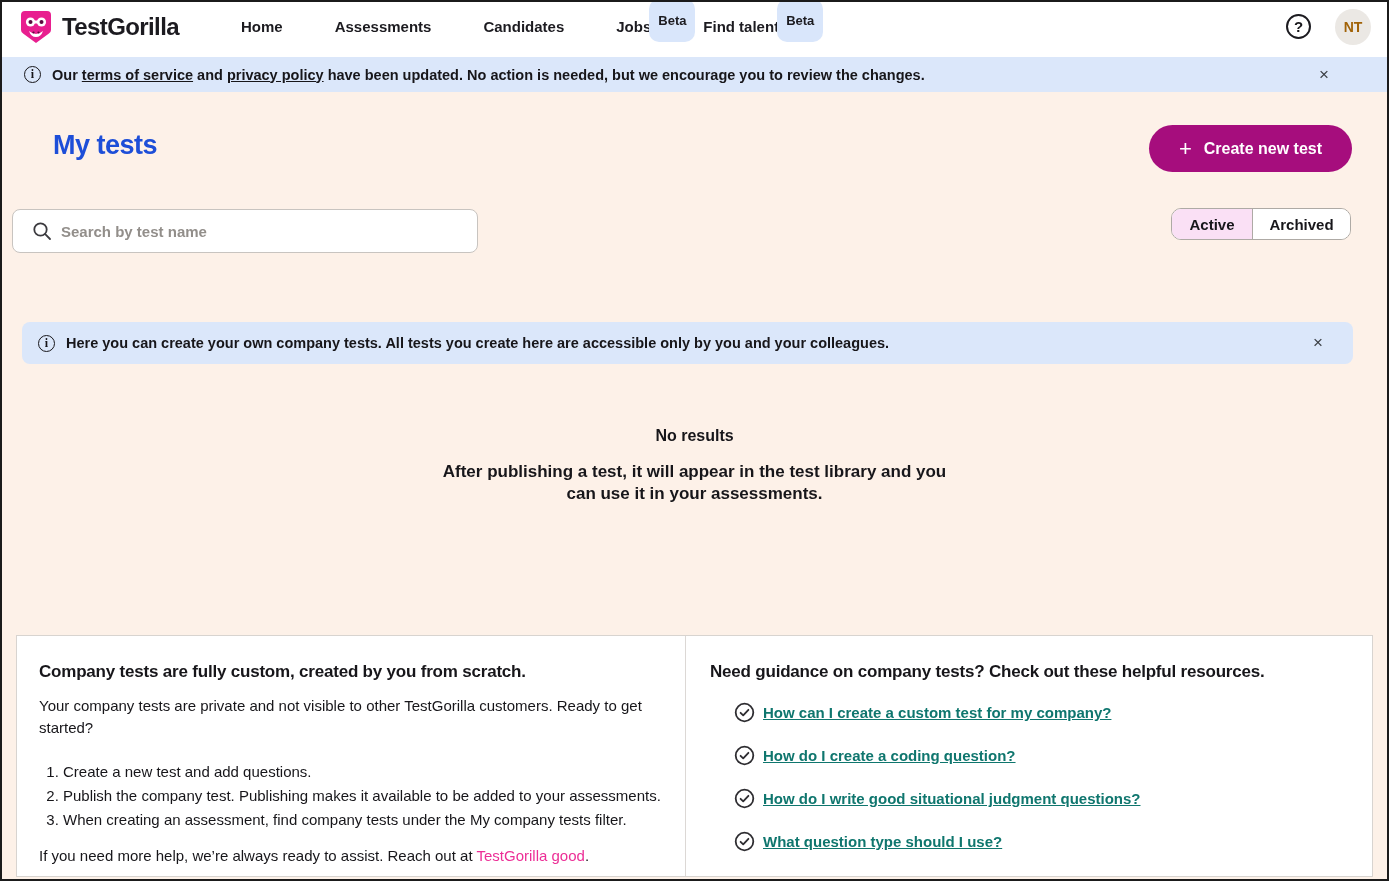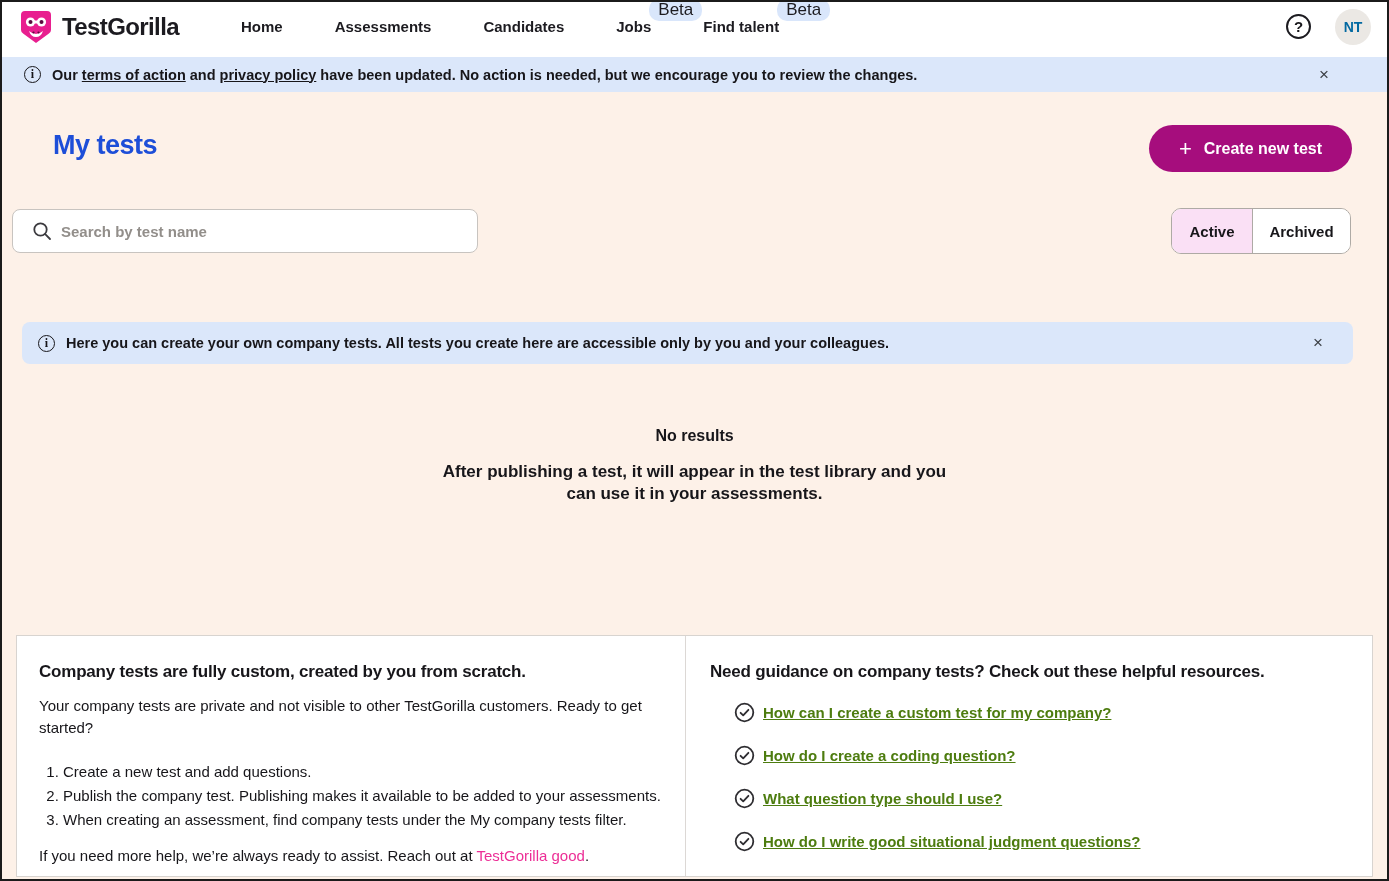--- a/index.html
+++ b/index.html
@@ -16,33 +16,33 @@
   .topnav {
     position:absolute; top:0; left:0; right:0; height:55px;
     background:#fff; display:flex; align-items:center; padding:0 16px;
   }
   .brand { display:flex; align-items:center; gap:8px; margin-top:-6px;text-align:right;}
   .brand-name { font-size:24px; font-weight:700; letter-spacing:-0.6px; color:#1C1B20; }
   .nav-items { display:flex; align-items:center; gap:52px; margin-left:62px; margin-top:-6px;}
   .nav-item { position:relative; font-size:15px; font-weight:700; color:#1C1B20; cursor:pointer; }
   .beta-badge {
     position:absolute; top:-19px; left:calc(100% - 2px);
-    background:#D9E6FB; color:#1C1B20; font-size:17px; font-weight:400;
-    padding:1px 9px; border-radius:10px; white-space:nowrap;
+    background:#D9E6FB; color:#1C1B20; font-size:13px; font-weight:700;
+    padding:14px 9px; border-radius:10px; white-space:nowrap;
   }
   .nav-right { margin-left:auto; display:flex; align-items:center; gap:24px; margin-top:-6px;}
   .help-circle {
     width:25px; height:25px; border:2px solid #1C1B20; border-radius:50%;
     display:flex; align-items:center; justify-content:center;
     font-size:15px; font-weight:700; cursor:pointer;
   }
   .avatar {
     width:36px; height:36px; border-radius:50%; background:#EBE8E4;
     display:flex; align-items:center; justify-content:center;
-    font-size:14px; font-weight:700; color:#0369a1; cursor:pointer;
+    font-size:14px; font-weight:700; color:#a16207; cursor:pointer;
   }
   
   .banner {
     background:#DBE7FA; display:flex; align-items:center;
     font-size:14.5px; font-weight:700; color:#17161A;
   }
   .banner-top { position:absolute; top:55px; left:0; right:0; height:35px; padding:0 22px; }
   .banner-info { position:absolute; top:320px; left:20px; right:34px; height:42px; padding:0 16px; border-radius:8px; }
   .info-icon {
     width:17px; height:17px; min-width:17px; border:1.6px solid #17161A; border-radius:50%;
@@ -70,21 +70,21 @@
   
   .search-wrap { position:absolute; left:10px; top:207px; width:466px; height:44px; }
   .search-wrap svg { position:absolute; left:20px; top:12px; }
   .search-input {
     width:100%; height:100%; border:1px solid #C8C4C0; border-radius:8px;
     background:#fff; padding:0 14px 0 48px; font-family:inherit;
     font-size:15px; font-weight:700; color:#17161A; outline:none;
   }
   .search-input::placeholder { color:#928E8A; font-weight:700; }
   .segmented {
-    position:absolute; right:36px; top:206px; height:46px;
+    position:absolute; right:36px; top:206px; height:32px;
     display:flex; border:1px solid #AEAAA5; border-radius:10px; overflow:hidden; background:#fff;
   }
   .segment {
     border:none; background:#fff; font-family:inherit; font-size:15px; font-weight:700;
     color:#17161A; cursor:pointer; padding:0; width:97px;
   }
   .segment.active { background:#FAE0F5; width:81px; border-right:1px solid #AEAAA5; }
   
   .empty { position:absolute; top:425px; left:0; right:0; text-align:center; }
   .empty-title { font-size:16px; font-weight:700; margin-bottom:16px; }
@@ -97,21 +97,21 @@
   }
   .card-left { width:669px; padding:26px 20px 0 22px; border-right:1px solid #DCD8D5; }
   .card-right { flex:1; padding:26px 25px 0 24px; }
   .card-h { font-size:17px; font-weight:700; letter-spacing:-0.2px; margin-bottom:13px; }
   .card-p { font-size:15px; line-height:22px; margin-bottom:21px; }
   .steps { margin:0 0 13px 24px; font-size:15px; line-height:24px; }
   .outro { font-size:15px; line-height:22px; }
   .outro a { color:#EC2E96; text-decoration:none; }
   .resources { list-style:none; margin-top:20px; }
   .resource-row { display:flex; align-items:center; gap:8px; margin:0 0 22px 24px; }
-  .resource-row a { font-size:15px; font-weight:700; color:#4d7c0f; }
+  .resource-row a { font-size:15px; font-weight:700; color:#0f766e; }
   .check-icon { flex:0 0 auto; display:flex; }
 </style>
 </head>
 <body>
 
 <header class="topnav">
   <div class="brand">
     <span class="check-icon">
       <svg width="36" height="36" viewBox="0 0 36 36">
         <path d="M7 2 h22 a4 4 0 0 1 4 4 v15 a4 4 0 0 1 -2.4 3.7 L18 34 L5.4 24.7 A4 4 0 0 1 3 21 V6 a4 4 0 0 1 4 -4 Z" fill="#E81F8F"></path>
@@ -148,21 +148,21 @@
   </nav>
   <div class="nav-right">
     <span class="help-circle">?</span>
     <span class="avatar">NT</span>
   </div>
 </header>
 
 <div class="banner banner-top">
   <span class="info-icon">i</span>
   <span>
-    <span>Our </span><a href="#">terms of action</a><span> and </span><a href="#">privacy policy</a><span> have been updated. No action is needed, but we encourage you to review the changes.</span>
+    <span>Our </span><a href="#">terms of service</a><span> and </span><a href="#">privacy policy</a><span> have been updated. No action is needed, but we encourage you to review the changes.</span>
   </span>
   <button class="banner-close">×</button>
 </div>
 
 <h1 class="page-title">My tests</h1>
 <button class="create-btn">
   <span class="plus">+</span>
   <span>Create new test</span>
 </button>
 
@@ -224,26 +224,26 @@
         </span>
         <a href="#">How do I create a coding question?</a>
       </li>
       <li class="resource-row">
         <span class="check-icon">
           <svg width="21" height="21" viewBox="0 0 21 21" fill="none">
             <circle cx="10.5" cy="10.5" r="8.8" stroke="#2E2D31" stroke-width="1.8"></circle>
             <path d="M6.6 10.8 l2.6 2.6 5.2-5.6" stroke="#2E2D31" stroke-width="1.8" fill="none" stroke-linecap="round" stroke-linejoin="round"></path>
           </svg>
         </span>
+        <a href="#">How do I write good situational judgment questions?</a>
+      </li>
+      <li class="resource-row">
+        <span class="check-icon">
+          <svg width="21" height="21" viewBox="0 0 21 21" fill="none">
+            <circle cx="10.5" cy="10.5" r="8.8" stroke="#2E2D31" stroke-width="1.8"></circle>
+            <path d="M6.6 10.8 l2.6 2.6 5.2-5.6" stroke="#2E2D31" stroke-width="1.8" fill="none" stroke-linecap="round" stroke-linejoin="round"></path>
+          </svg>
+        </span>
         <a href="#">What question type should I use?</a>
       </li>
-      <li class="resource-row">
-        <span class="check-icon">
-          <svg width="21" height="21" viewBox="0 0 21 21" fill="none">
-            <circle cx="10.5" cy="10.5" r="8.8" stroke="#2E2D31" stroke-width="1.8"></circle>
-            <path d="M6.6 10.8 l2.6 2.6 5.2-5.6" stroke="#2E2D31" stroke-width="1.8" fill="none" stroke-linecap="round" stroke-linejoin="round"></path>
-          </svg>
-        </span>
-        <a href="#">How do I write good situational judgment questions?</a>
-      </li>
     </ul>
   </div>
 </section>
 
 </body></html>

